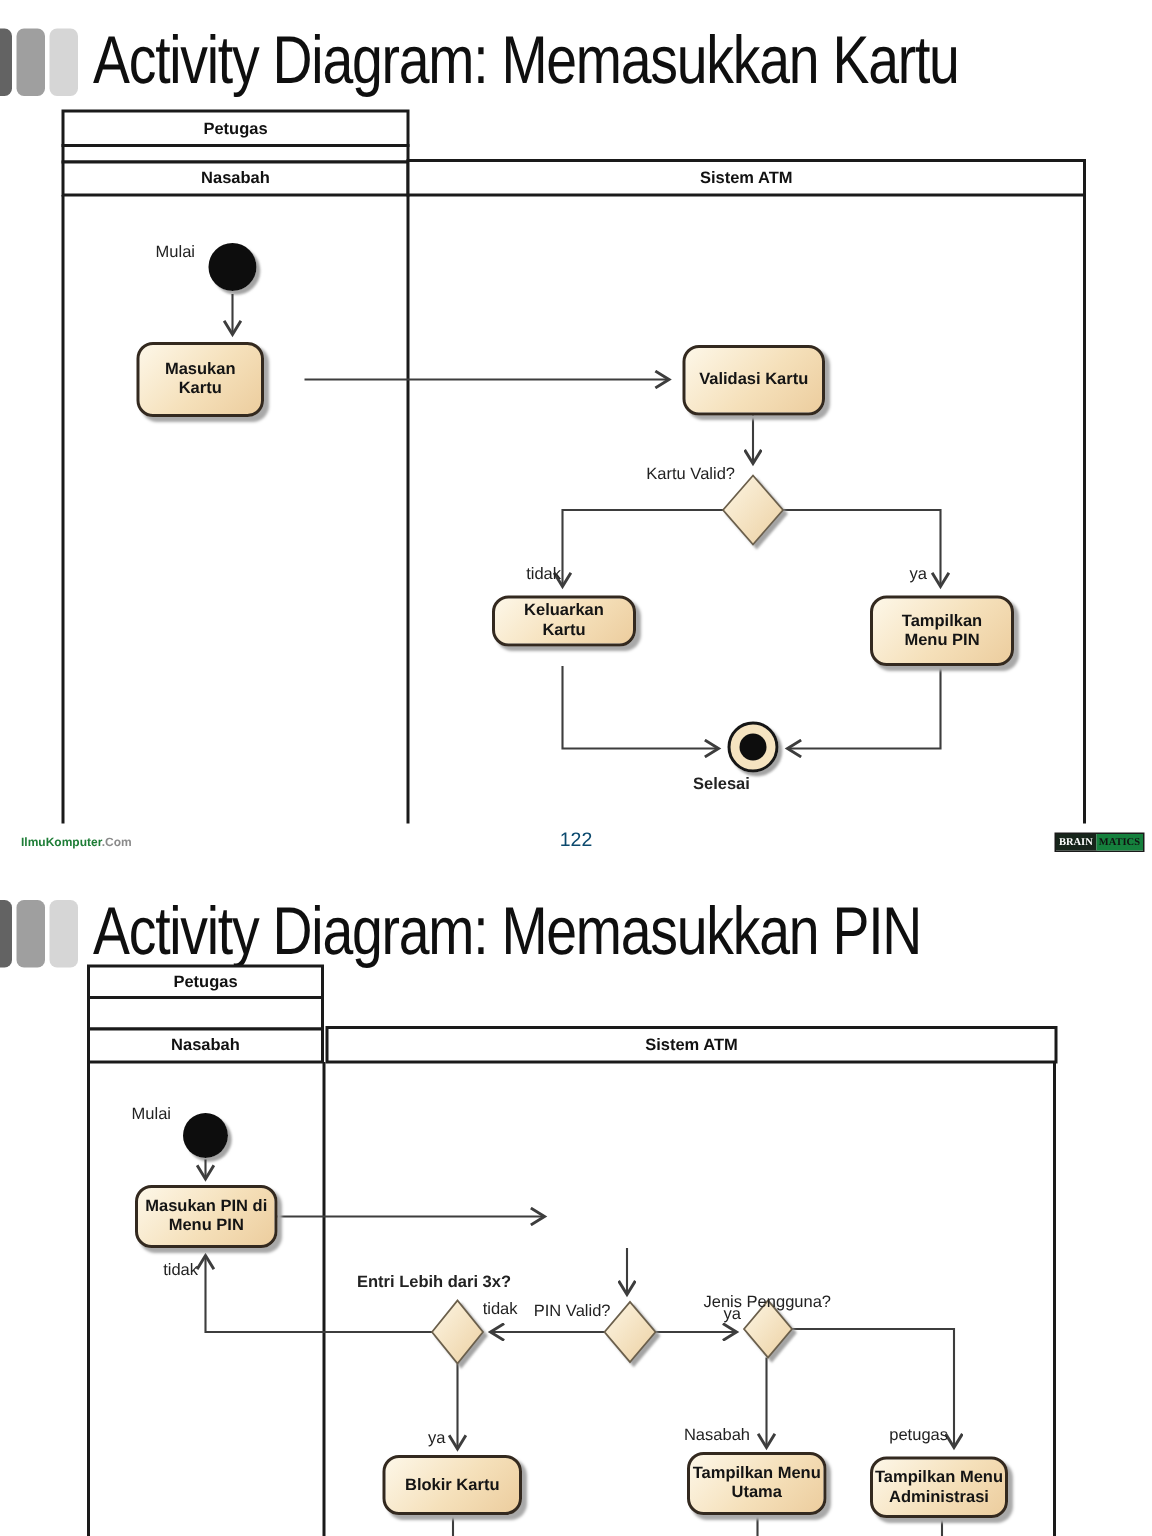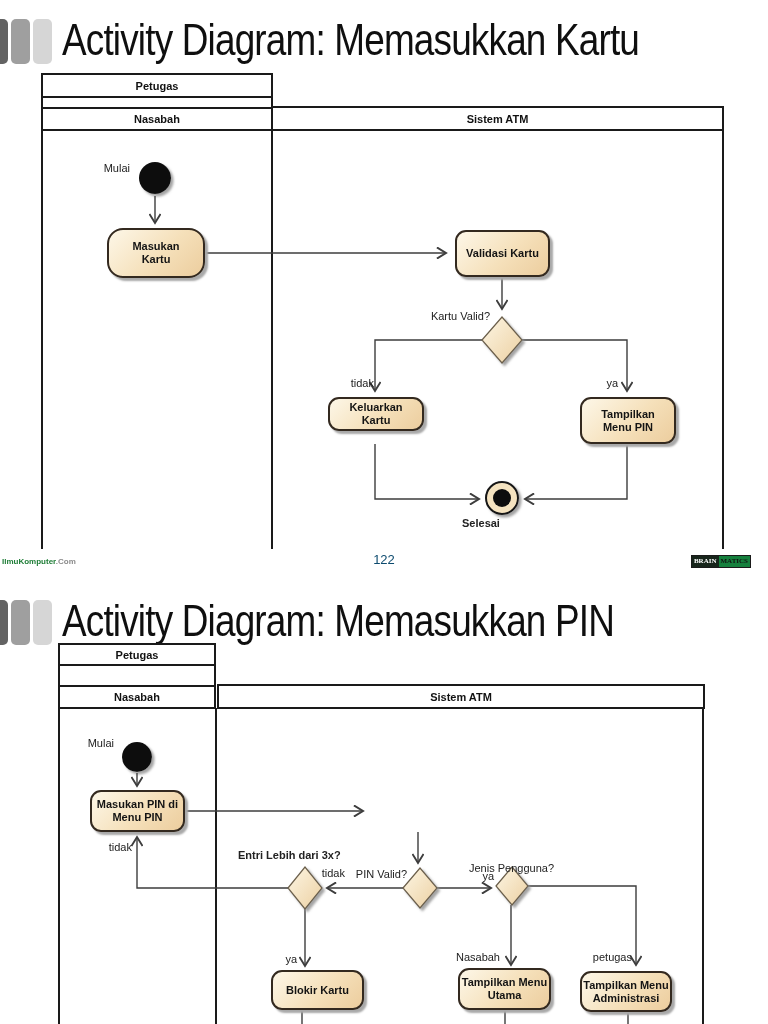--- a/index.html
+++ b/index.html
@@ -16,23 +16,23 @@
   .node{position:absolute;box-sizing:border-box;border:2px solid #33291f;border-radius:11px;
         background:linear-gradient(135deg,#fdf7e8 0%,#f5e0ba 55%,#eccd9e 100%);
         box-shadow:3px 3px 2px #a9a9a9;display:flex;align-items:center;justify-content:center;
         text-align:center;font-weight:bold;font-size:11px;line-height:13px;color:#141414;
         white-space:pre-line;}
   .lbl{position:absolute;font-size:11px;color:#222;line-height:12px;}
   .r{text-align:right;}
   .c{text-align:left;font-weight:bold;}
   .page-num{position:absolute;left:0;width:768px;text-align:center;font-size:13px;color:#0c4a6e;}
   .logo-left{position:absolute;left:2px;font-size:8px;font-weight:bold;letter-spacing:0;}
-  .logo-left .brand{color:#1e7d36;}
+  .logo-left .brand{color:#1e7d36;margin-left:12px;}
   .logo-left .suffix{color:#8a8a8a;}
-  .logo-right{position:absolute;right:17px;display:inline-flex;border:1px solid #1a1a1a;
+  .logo-right{position:absolute;right:5px;display:inline-flex;border:1px solid #1a1a1a;
         font-family:"Liberation Serif",serif;font-weight:bold;font-size:7px;line-height:9px;}
   .logo-right .p1{background:#17251b;color:#fff;padding:1px 2px;}
   .logo-right .p2{background:#15803d;color:#111;padding:1px 2px;}
 </style>
 </head>
 <body>
 
 <div class="page">
 
   <section class="slide" style="top:0;">
@@ -80,21 +80,21 @@
       <polygon points="482,340 502,317 522,340 502,363" fill="url(#g1)" stroke="#6b5f4b" stroke-width="1.2" filter="url(#ds1)"></polygon>
 
       <circle cx="502" cy="498" r="16" fill="#f5e3c0" stroke="#141414" stroke-width="2" filter="url(#ds1)"></circle>
       <circle cx="502" cy="498" r="9" fill="#0d0d0d"></circle>
     </svg>
 
     <div class="lane-h" style="left:42px;top:74px;width:230px;height:23px;">Petugas</div>
     <div class="lane-h" style="left:42px;top:108px;width:230px;height:22px;">Nasabah</div>
     <div class="lane-h" style="left:272px;top:107px;width:451px;height:23px;">Sistem ATM</div>
 
-    <div class="node" style="left:107px;top:228px;width:98px;height:50px;border-radius:16px;">Masukan
+    <div class="node" style="left:91px;top:228px;width:85px;height:50px;">Masukan
 Kartu</div>
     <div class="node" style="left:455px;top:230px;width:95px;height:47px;">Validasi Kartu</div>
     <div class="node" style="left:328px;top:397px;width:96px;height:34px;">Keluarkan
 Kartu</div>
     <div class="node" style="left:580px;top:397px;width:96px;height:47px;">Tampilkan
 Menu PIN</div>
 
     <div class="lbl r" style="left:80px;top:162px;width:50px;">Mulai</div>
     <div class="lbl r" style="left:408px;top:310px;width:82px;">Kartu Valid?</div>
     <div class="lbl r" style="left:330px;top:377px;width:44px;">tidak</div>
@@ -160,21 +160,21 @@
       <polygon points="403,312 420,292 437,312 420,332" fill="url(#g2)" stroke="#6b5f4b" stroke-width="1.2" filter="url(#ds2)"></polygon>
       <polygon points="496,310 512,291 528,310 512,329" fill="url(#g2)" stroke="#6b5f4b" stroke-width="1.2" filter="url(#ds2)"></polygon>
     </svg>
 
     <div class="lane-h" style="left:59px;top:68px;width:156px;height:21px;">Petugas</div>
     <div class="lane-h" style="left:59px;top:110px;width:156px;height:22px;">Nasabah</div>
     <div class="lane-h" style="left:218px;top:109px;width:486px;height:23px;">Sistem ATM</div>
 
     <div class="node" style="left:90px;top:214px;width:95px;height:42px;">Masukan PIN di
 Menu PIN</div>
-    <div class="node" style="left:271px;top:394px;width:93px;height:40px;">Blokir Kartu</div>
+    <div class="node" style="left:255px;top:394px;width:93px;height:40px;">Blokir Kartu</div>
     <div class="node" style="left:458px;top:392px;width:93px;height:42px;">Tampilkan Menu
 Utama</div>
     <div class="node" style="left:580px;top:395px;width:92px;height:41px;">Tampilkan Menu
 Administrasi</div>
 
     <div class="lbl r" style="left:64px;top:161px;width:50px;">Mulai</div>
     <div class="lbl r" style="left:72px;top:265px;width:60px;">tidak</div>
     <div class="lbl c" style="left:238px;top:273px;width:130px;">Entri Lebih dari 3x?</div>
     <div class="lbl r" style="left:300px;top:291px;width:45px;">tidak</div>
     <div class="lbl r" style="left:345px;top:292px;width:62px;">PIN Valid?</div>

